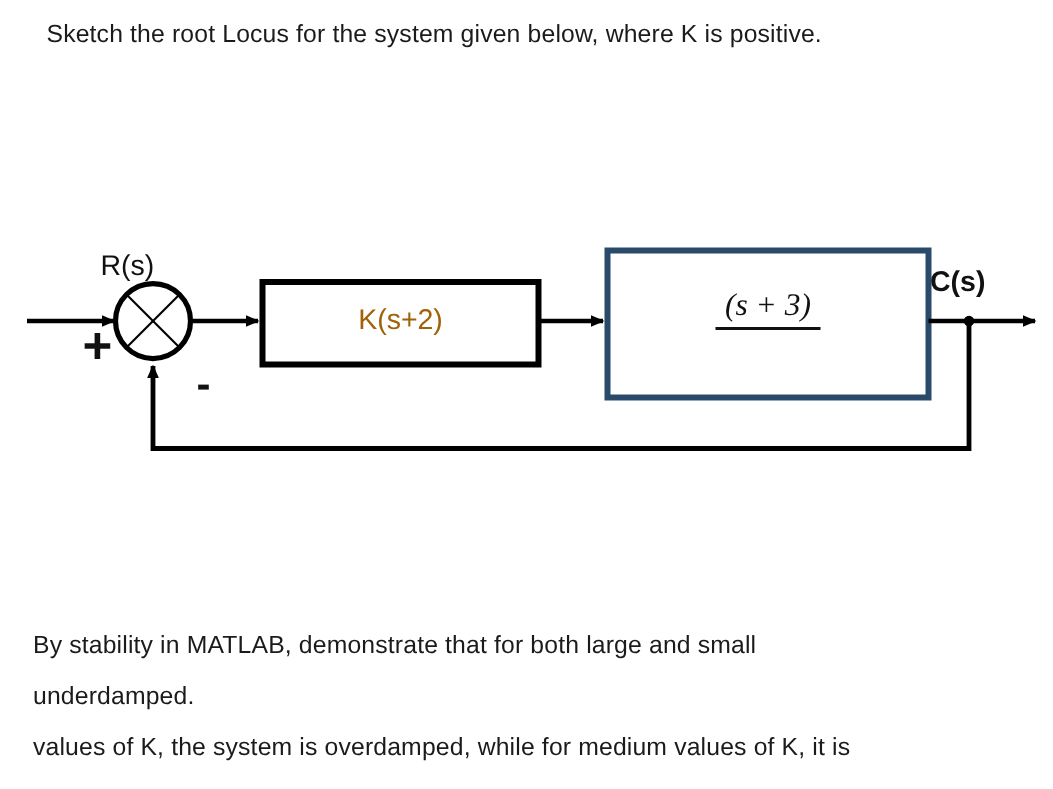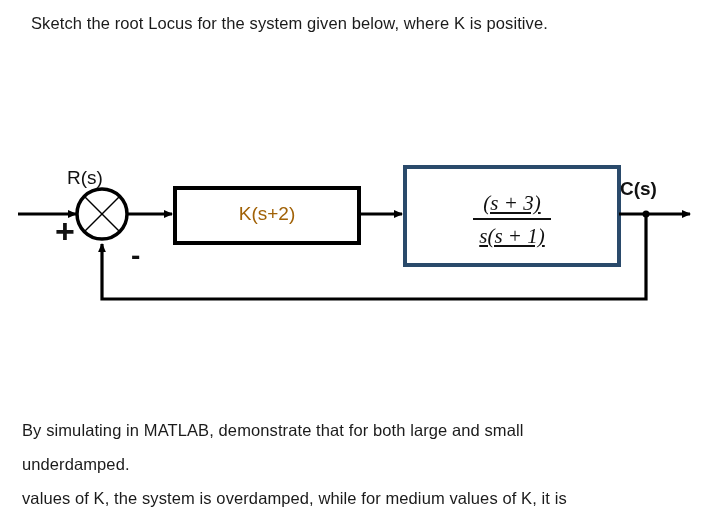--- a/index.html
+++ b/index.html
@@ -110,22 +110,21 @@
     position: absolute;
     left: 405px;
     top: 190px;
     width: 214px;
     text-align: center;
     font-family: "Liberation Serif", serif;
     color: #111111;
   }
   #tf-fraction .frac {
     display: inline-block;
-    text-align: center;
-    text-decoration: underline;
+    text-align: right;
   }
   #tf-fraction .num {
     display: block;
     font-size: 21px;
     font-style: italic;
     padding: 0 6px 1px 6px;
     line-height: 26px;
   }
   #tf-fraction .bar {
     display: block;
@@ -185,23 +184,22 @@
   <div class="diag-label" id="label-cs">C(s)</div>
   <div class="diag-label" id="label-plus">+</div>
   <div class="diag-label" id="label-minus">-</div>
 
   <div id="gain-label">K(s+2)</div>
 
   <div id="tf-fraction">
     <span class="frac">
       <span class="num">(s + 3)</span>
       <span class="bar"></span>
-      <span class="den">s(s + 1)</span>
     </span>
   </div>
 
   <div class="prose" id="closing-text">
-    <span class="line">By simulating in MATLAB, demonstrate that for both large and small</span>
+    <span class="line">By stability in MATLAB, demonstrate that for both large and small</span>
     <span class="line">underdamped.</span>
     <span class="line">values of K, the system is overdamped, while for medium values of K, it is</span>
   </div>
 
 </div>
 
 </body></html>

